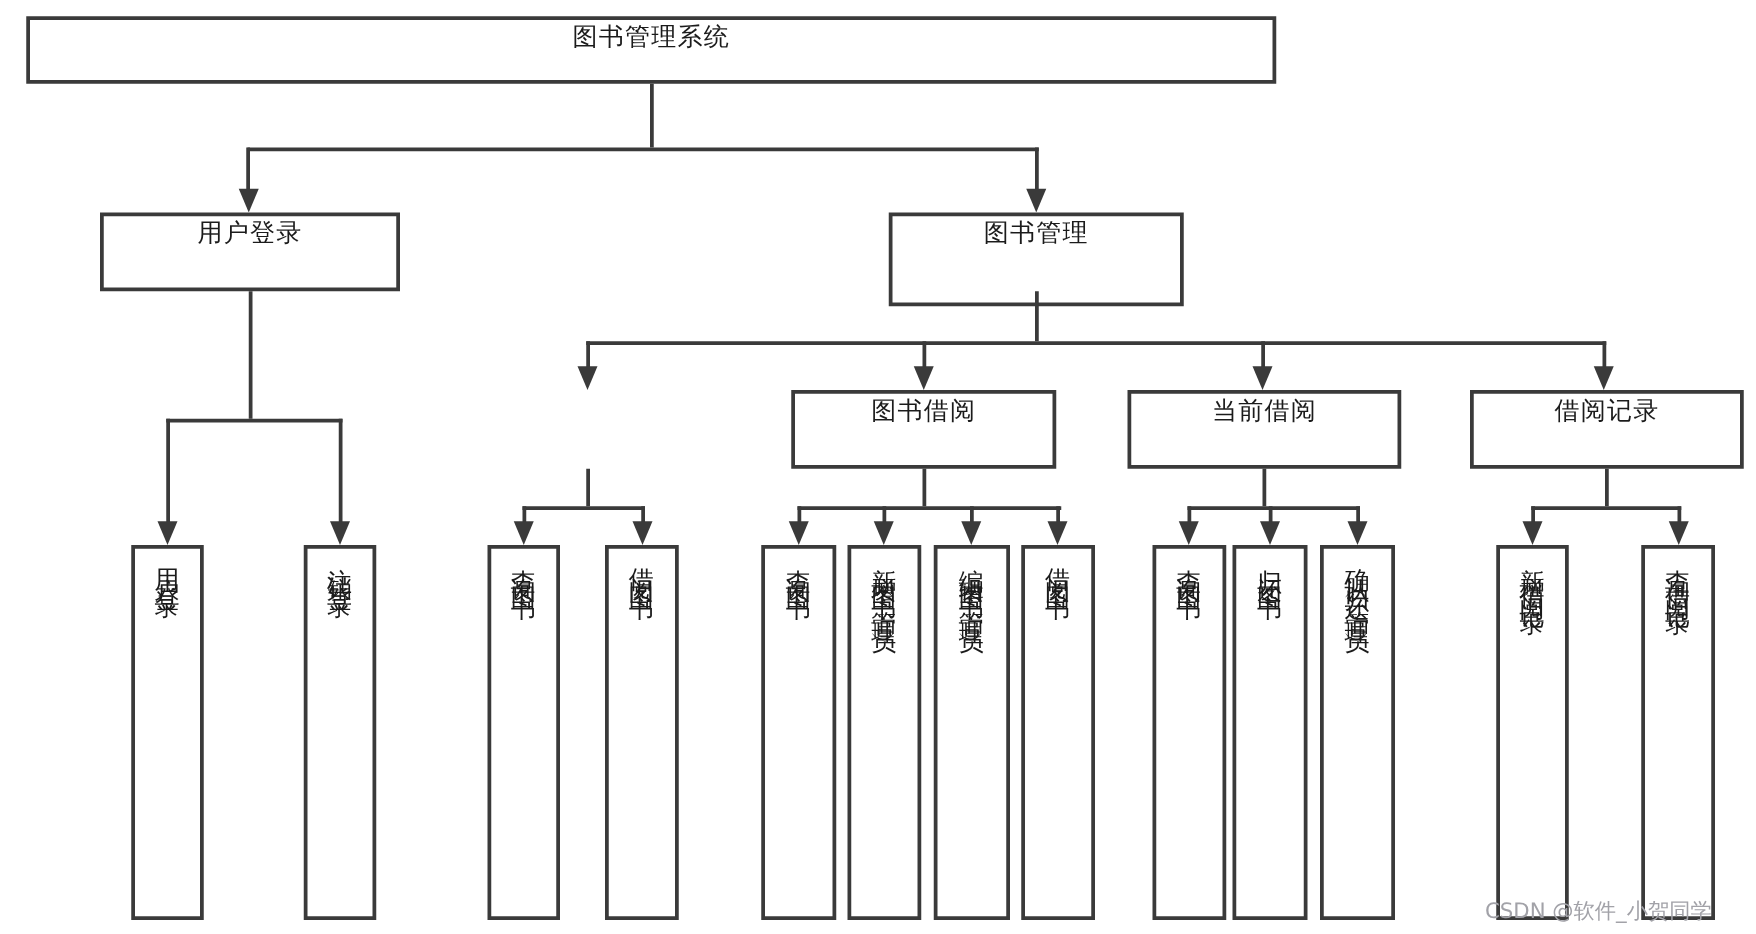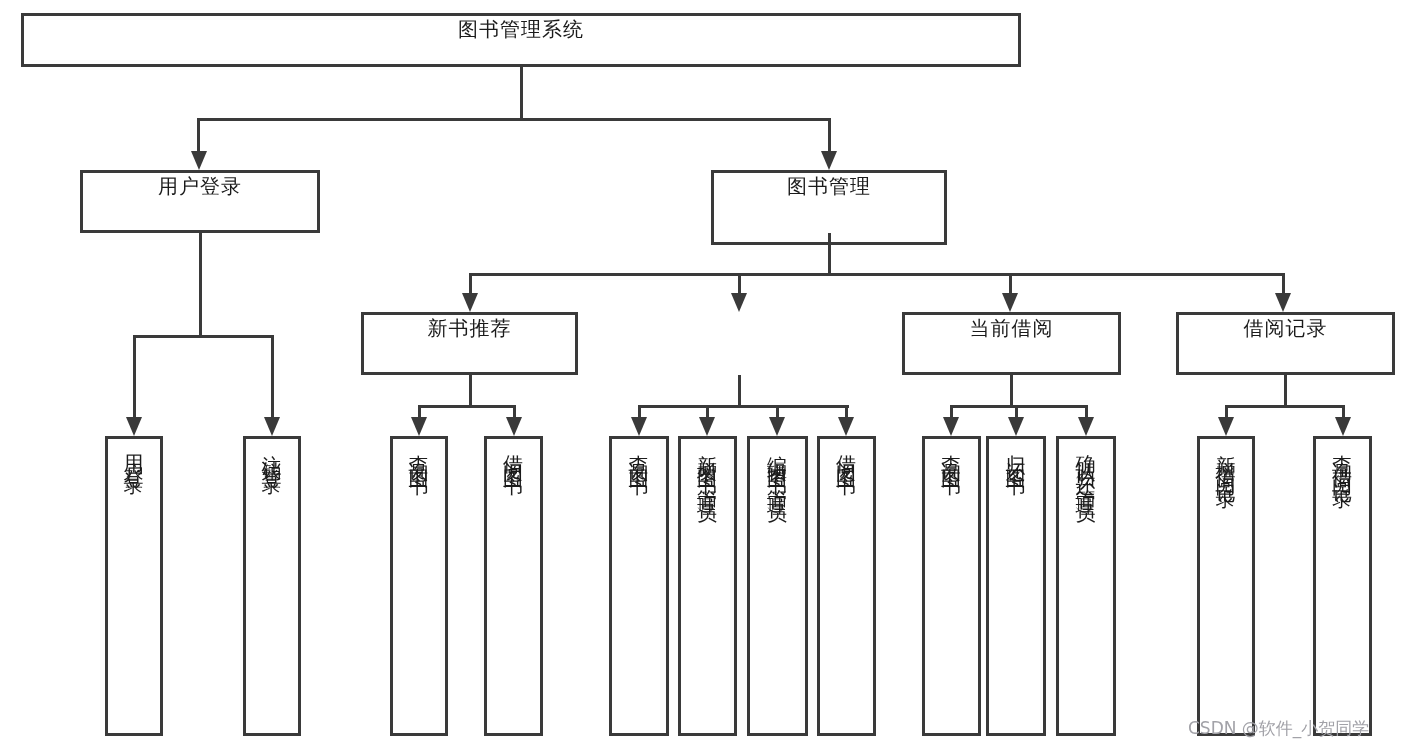--- a/index.html
+++ b/index.html
@@ -86,22 +86,22 @@
   <div class="hl" style="left:469px; top:273px; width:816px;"></div>
   <div class="vl" style="left:469px; top:273px; height:22px;"></div>
   <div class="ah" style="left:462px; top:293px;"></div>
   <div class="vl" style="left:738px; top:273px; height:22px;"></div>
   <div class="ah" style="left:731px; top:293px;"></div>
   <div class="vl" style="left:1009px; top:273px; height:22px;"></div>
   <div class="ah" style="left:1002px; top:293px;"></div>
   <div class="vl" style="left:1282px; top:273px; height:22px;"></div>
   <div class="ah" style="left:1275px; top:293px;"></div>
 
-  <div class="box h" style="left:361px; top:312px; width:217px; height:63px;">
-    <span>新书推荐</span>
+  <div class="box h" style="left:633px; top:312px; width:212px; height:63px;">
+    <span>图书借阅</span>
   </div>
   <div class="box h" style="left:1176px; top:312px; width:219px; height:63px;">
     <span>借阅记录</span>
   </div>
   <div class="box h" style="left:902px; top:312px; width:219px; height:63px;">
     <span>当前借阅</span>
   </div>
 
   <div class="vl" style="left:469px; top:375px; height:30px;"></div>
   <div class="hl" style="left:418px; top:405px; width:98px;"></div>

